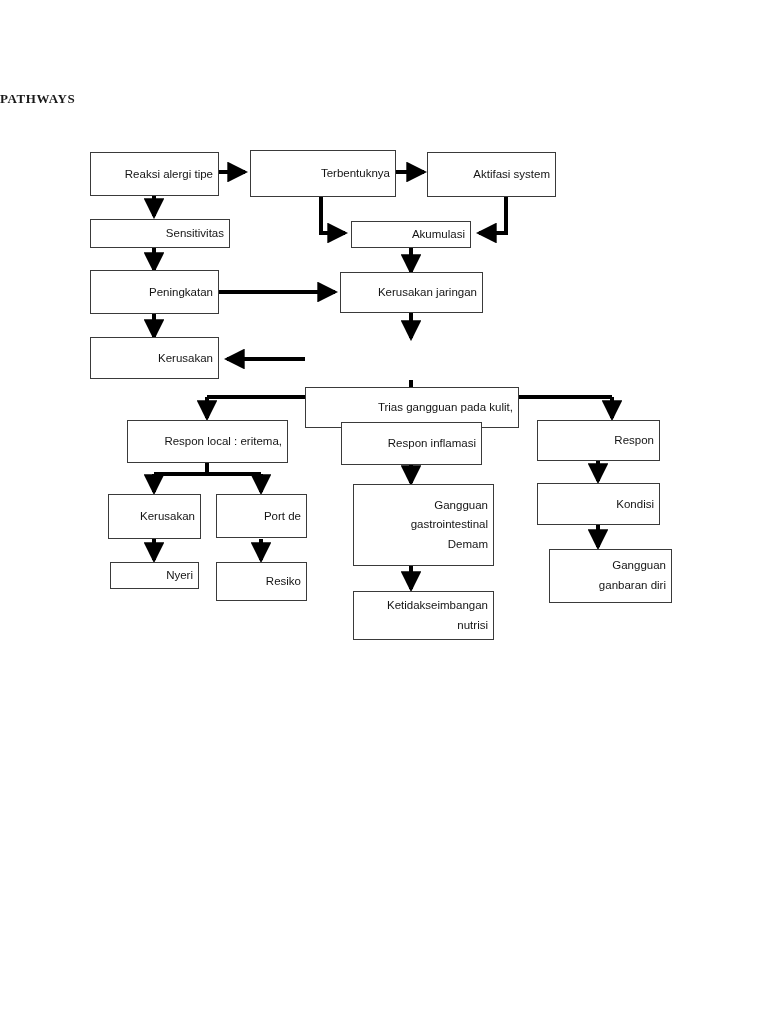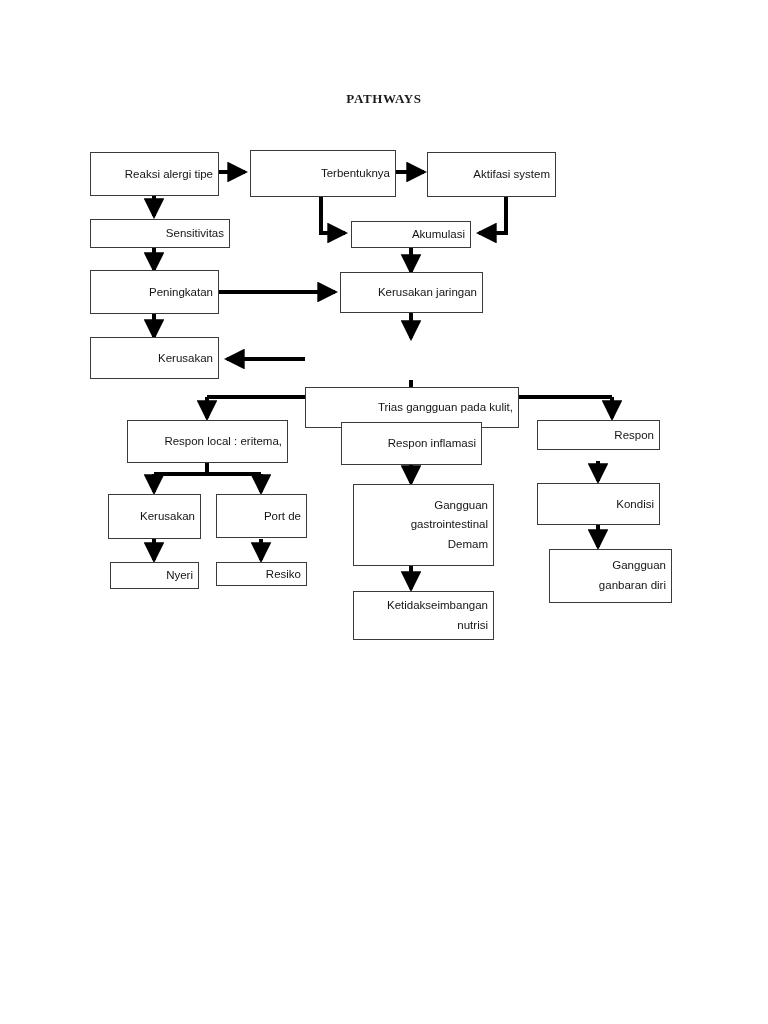--- a/index.html
+++ b/index.html
@@ -21,21 +21,21 @@
     width: 768px;
     height: 1024px;
     background: #ffffff;
   }
 
   #title {
     position: absolute;
     left: 0;
     top: 91px;
     width: 768px;
-    text-align: center;
+    text-align: left;
     font-family: "Liberation Serif", serif;
     font-weight: bold;
     font-size: 13px;
     letter-spacing: 0.6px;
     color: #1a1a1a;
   }
 
   
   #flow {
     position: absolute;
@@ -216,21 +216,21 @@
         <span class="l1">Respon local : eritema,</span>
       </span>
     </div>
 
     <div class="node" style="left:341px; top:422px; width:141px; height:43px;">
       <span class="lines">
         <span class="l1">Respon inflamasi</span>
       </span>
     </div>
 
-    <div class="node" style="left:537px; top:420px; width:123px; height:30px;">
+    <div class="node" style="left:537px; top:420px; width:123px; height:41px;">
       <span class="lines">
         <span class="l1">Respon</span>
       </span>
     </div>
 
     <div class="node" style="left:108px; top:494px; width:93px; height:45px;">
       <span class="lines">
         <span class="l1">Kerusakan</span>
       </span>
     </div>
@@ -254,21 +254,21 @@
         <span class="l1">Kondisi</span>
       </span>
     </div>
 
     <div class="node" style="left:110px; top:562px; width:89px; height:27px;">
       <span class="lines">
         <span class="l1">Nyeri</span>
       </span>
     </div>
 
-    <div class="node" style="left:216px; top:562px; width:91px; height:24px;">
+    <div class="node" style="left:216px; top:562px; width:91px; height:39px;">
       <span class="lines">
         <span class="l1">Resiko</span>
       </span>
     </div>
 
     <div class="node multi" style="left:341px; top:591px; width:141px; height:49px;">
       <span class="lines">
         <span class="l1">Ketidakseimbangan</span>
         <span class="l1">nutrisi</span>
       </span>

